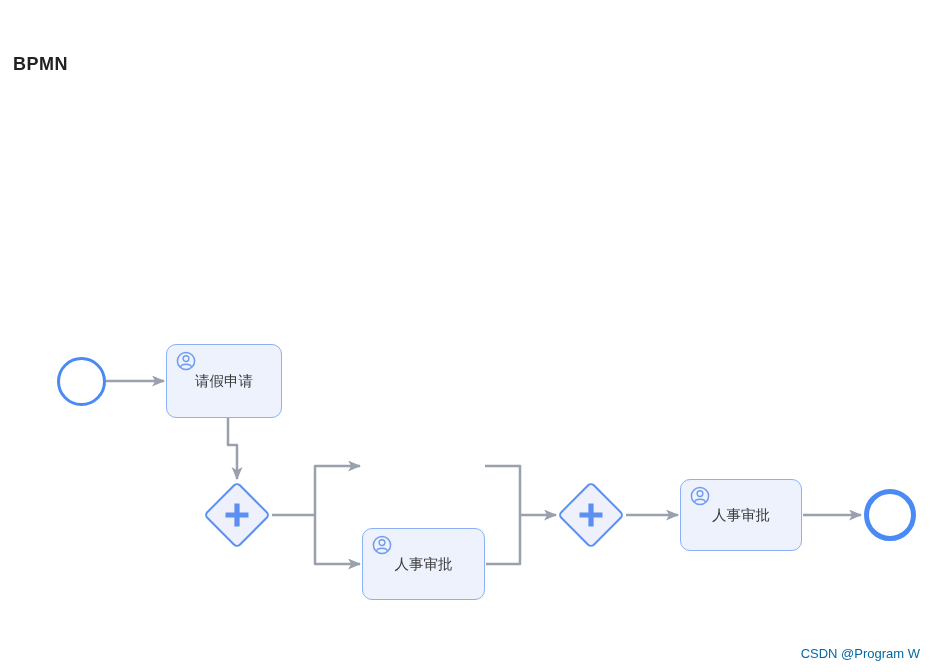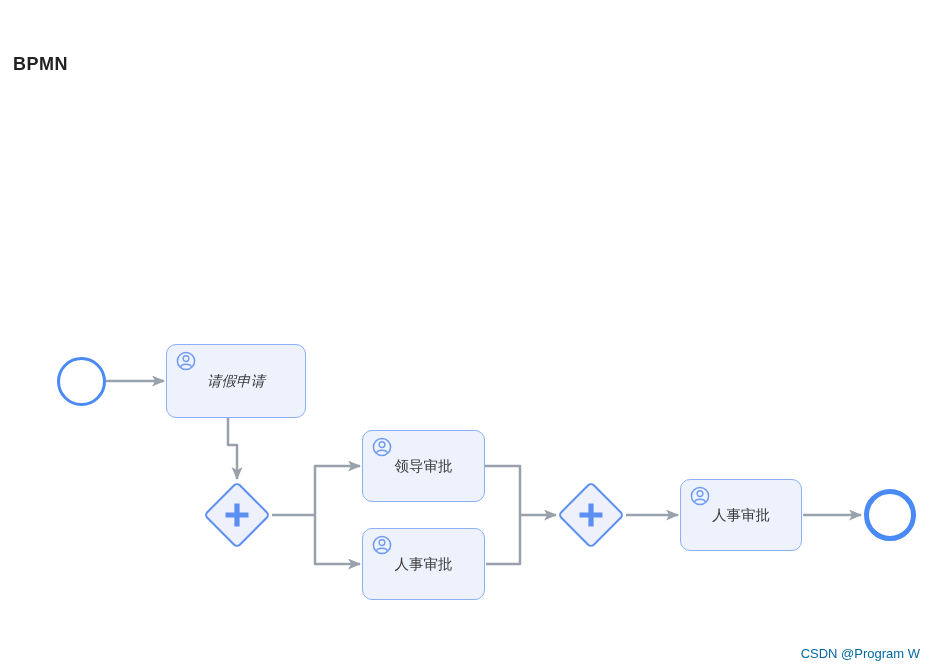--- a/index.html
+++ b/index.html
@@ -126,44 +126,36 @@
     <path class="flow" d="M315 515 V466 H360" marker-end="url(#arrow)"></path>
     <path class="flow" d="M315 515 V564 H360" marker-end="url(#arrow)"></path>
     <path class="flow" d="M485 466 H520 V564 H486"></path>
     <path class="flow" d="M520 515 H556" marker-end="url(#arrow)"></path>
     <path class="flow" d="M626 515 H678" marker-end="url(#arrow)"></path>
     <path class="flow" d="M803 515 H861" marker-end="url(#arrow)"></path>
   </svg>
 
   <div class="event start"></div>
 
-  <div class="task" style="left:166px;top:344px;width:140px;height:74px;font-style:italic;">
+  <div class="task" style="left:166px;top:344px;width:116px;height:74px;">
     <svg class="user-icon" width="20" height="20" viewBox="0 0 20 20">
       <circle cx="10" cy="10" r="8.6" fill="none" stroke="#6f9bf2" stroke-width="1.5"></circle>
       <circle cx="10" cy="7.6" r="2.9" fill="none" stroke="#6f9bf2" stroke-width="1.4"></circle>
       <path d="M4.6 15.9 C5.6 12.3 14.4 12.3 15.4 15.9" fill="none" stroke="#6f9bf2" stroke-width="1.4"></path>
     </svg>
     <span class="task-label">请假申请</span>
   </div>
 
   <div class="gateway" style="left:213px;top:491px;">
     <div class="diamond"></div>
     <svg class="plus-icon" width="30" height="30" viewBox="0 0 30 30">
       <path d="M15 3.5 V26.5 M3.5 15 H26.5" fill="none" stroke="#5b8ff2" stroke-width="5.2"></path>
     </svg>
   </div>
 
-  <div class="task" style="left:362px;top:430px;width:123px;height:72px;">
-    <svg class="user-icon" width="20" height="20" viewBox="0 0 20 20">
-      <circle cx="10" cy="10" r="8.6" fill="none" stroke="#6f9bf2" stroke-width="1.5"></circle>
-      <circle cx="10" cy="7.6" r="2.9" fill="none" stroke="#6f9bf2" stroke-width="1.4"></circle>
-      <path d="M4.6 15.9 C5.6 12.3 14.4 12.3 15.4 15.9" fill="none" stroke="#6f9bf2" stroke-width="1.4"></path>
-    </svg>
-    <span class="task-label">领导审批</span>
-  </div>
 
   <div class="task" style="left:362px;top:528px;width:123px;height:72px;">
     <svg class="user-icon" width="20" height="20" viewBox="0 0 20 20">
       <circle cx="10" cy="10" r="8.6" fill="none" stroke="#6f9bf2" stroke-width="1.5"></circle>
       <circle cx="10" cy="7.6" r="2.9" fill="none" stroke="#6f9bf2" stroke-width="1.4"></circle>
       <path d="M4.6 15.9 C5.6 12.3 14.4 12.3 15.4 15.9" fill="none" stroke="#6f9bf2" stroke-width="1.4"></path>
     </svg>
     <span class="task-label">人事审批</span>
   </div>
 

